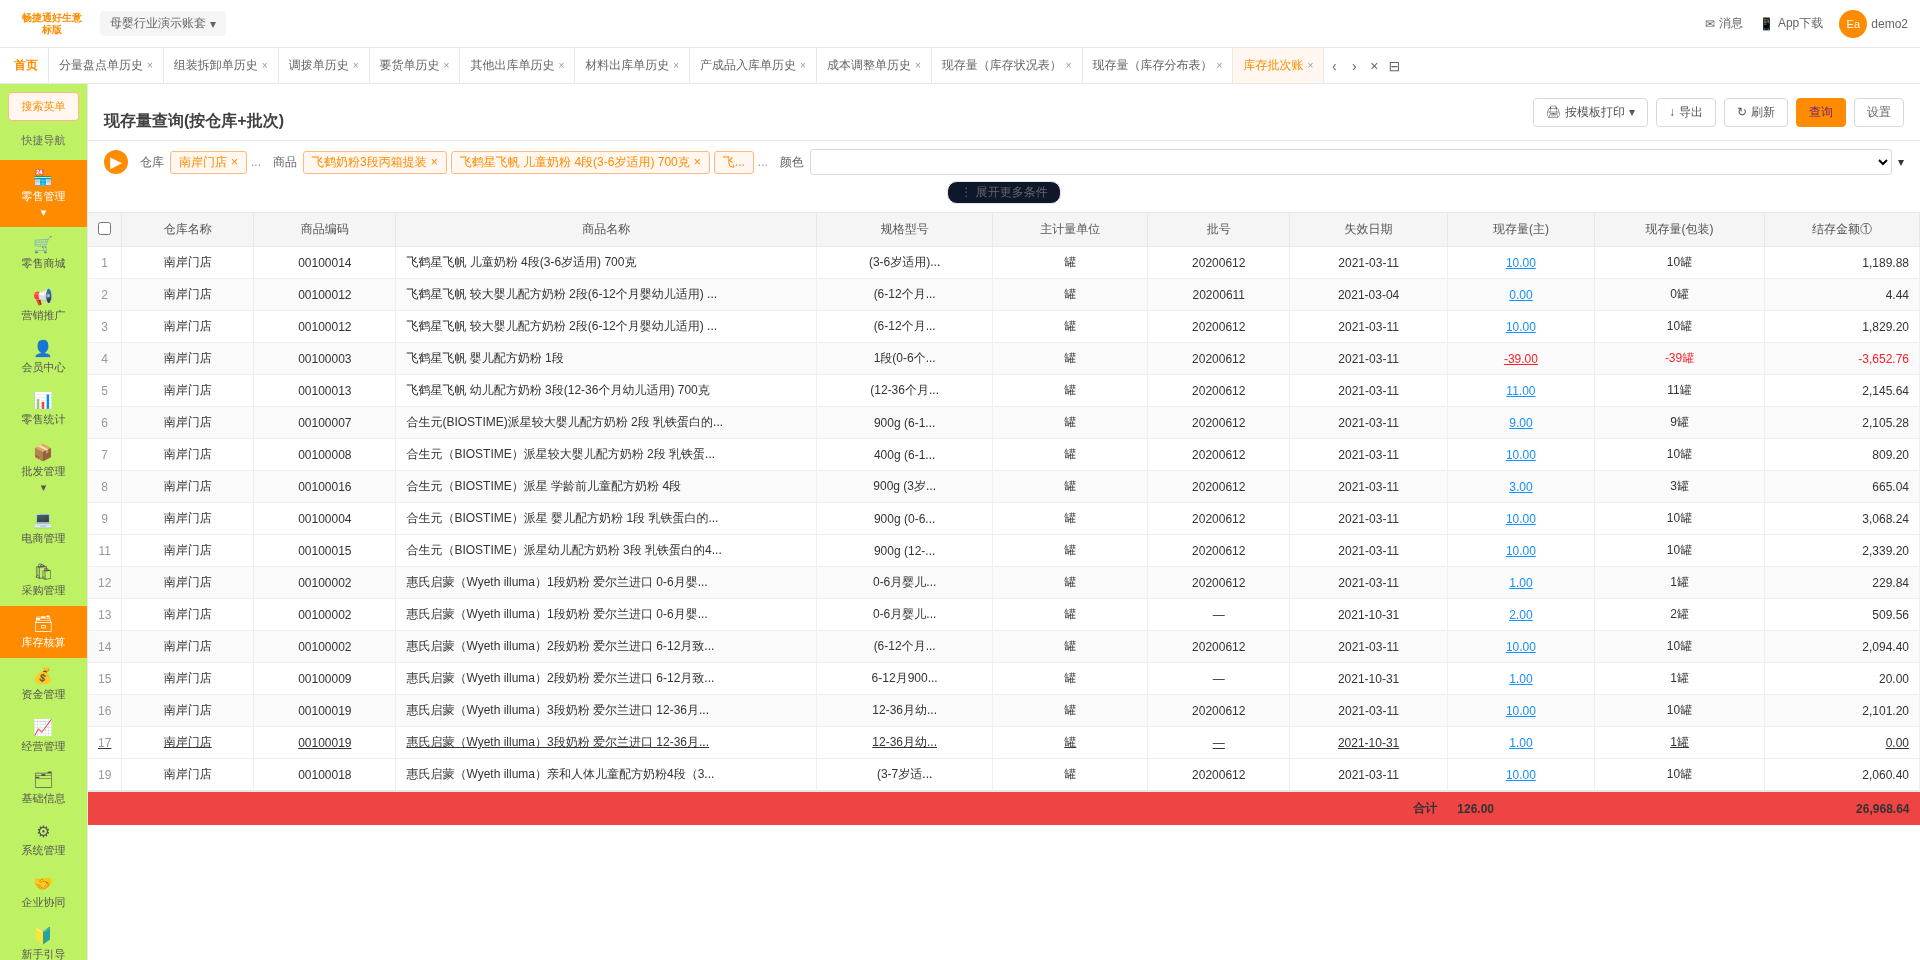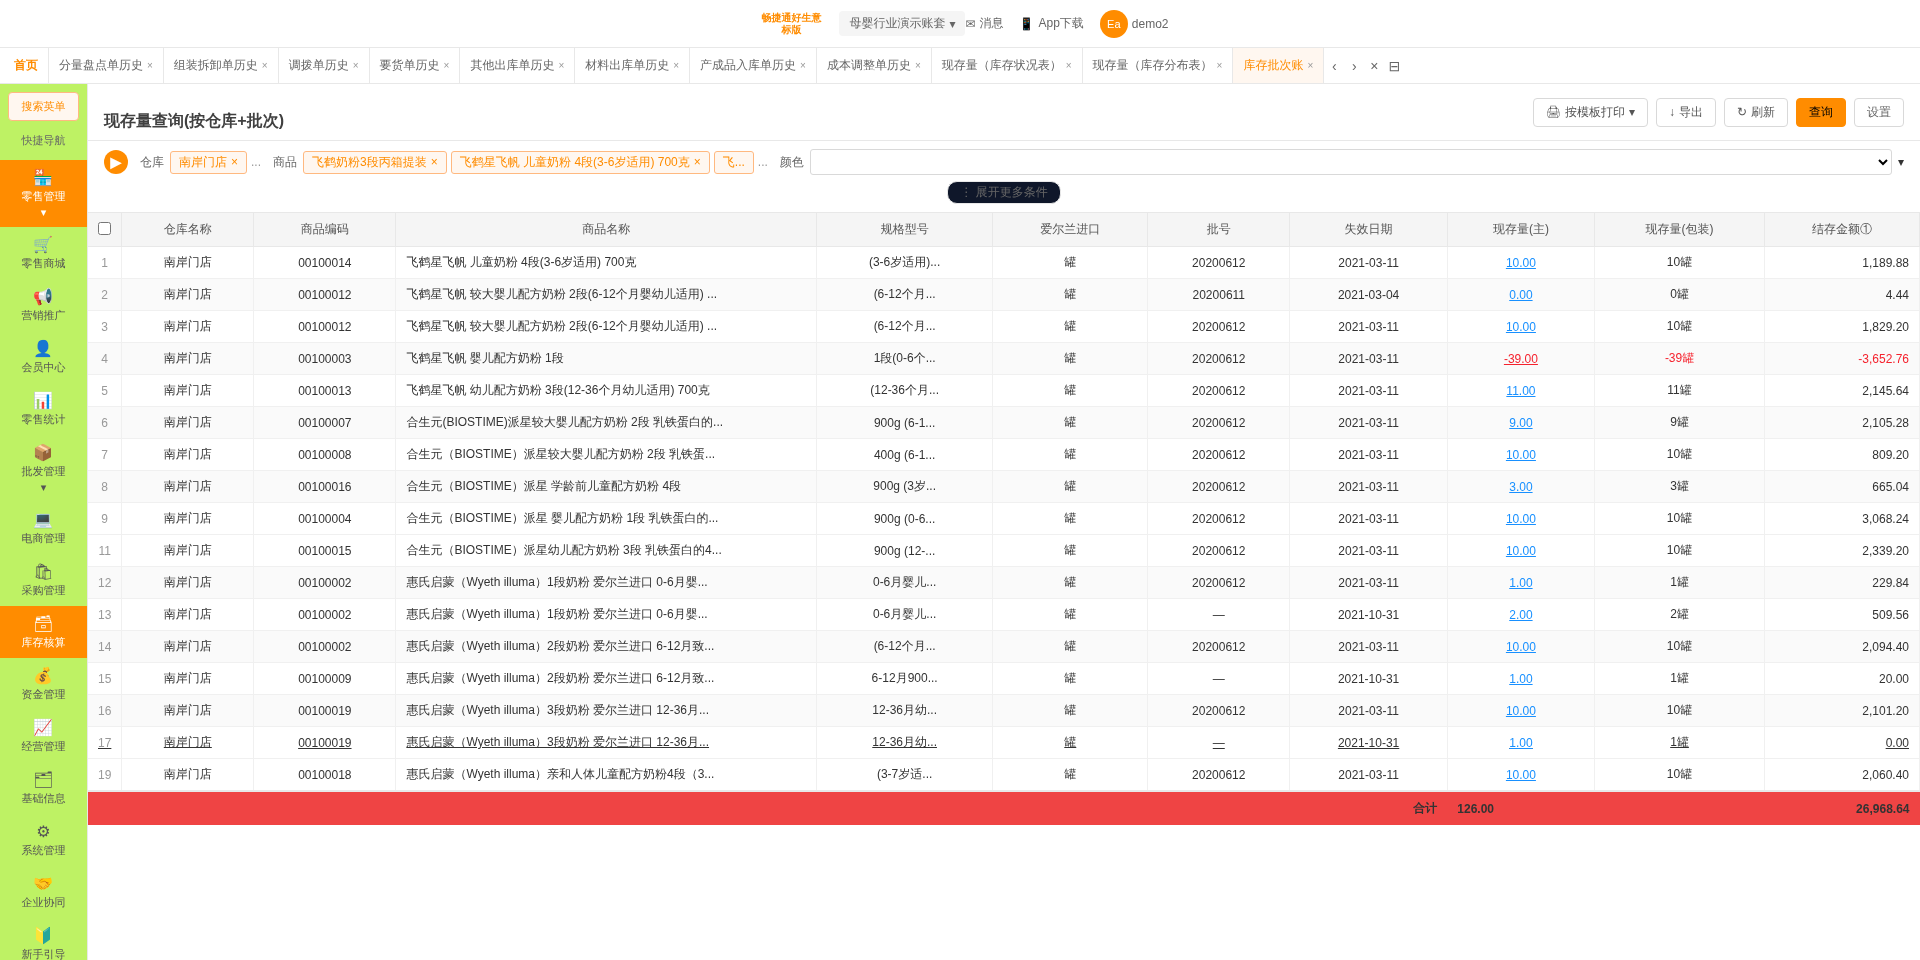--- a/index.html
+++ b/index.html
@@ -6,21 +6,21 @@
     body { font-family: 'Microsoft YaHei', Arial, sans-serif; font-size: 12px; background: #f0f2f5; color: #333; overflow: hidden; }
 
     
     .top-bar {
       height: 48px;
       background: #fff;
       display: flex;
       align-items: center;
       padding: 0 12px;
       border-bottom: 1px solid #e8e8e8;
-      justify-content: center;
+      justify-content: space-between;
     }
     .top-bar-left { display: flex; align-items: center; gap: 8px; }
     .logo-area { display: flex; flex-direction: column; align-items: center; justify-content: center; width: 80px; }
     .logo-text { font-size: 10px; color: #ff8c00; font-weight: bold; line-height: 1.2; }
     .breadcrumb-selector { display: flex; align-items: center; gap: 4px; font-size: 12px; color: #666; background: #f5f5f5; padding: 4px 10px; border-radius: 4px; cursor: pointer; }
     .top-bar-right { display: flex; align-items: center; gap: 16px; }
     .top-icon-btn { display: flex; align-items: center; gap: 4px; color: #666; cursor: pointer; font-size: 12px; }
     .avatar { width: 28px; height: 28px; border-radius: 50%; background: #ff8c00; display: flex; align-items: center; justify-content: center; color: #fff; font-size: 11px; }
 
     
@@ -93,21 +93,21 @@
       justify-content: space-between;
       border-bottom: 1px solid #e8e8e8;
     }
     .page-title { font-size: 16px; font-weight: bold; color: #404040; margin-top: 19px; }
     .header-actions { display: flex; align-items: center; gap: 8px; }
     .action-btn {
       display: flex; align-items: center; gap: 4px;
       padding: 5px 12px; border-radius: 4px; cursor: pointer; font-size: 12px;
       border: 1px solid #d9d9d9; background: #fff; color: #555;
     }
-    .btn-primary { background: #ff8c00; color: #000000; border-color: #ff8c00; }
+    .btn-primary { background: #ff8c00; color: #701a75; border-color: #ff8c00; }
     .btn-setting { background: #fff; border: 1px solid #d9d9d9; color: #666; }
 
     
     .filter-area {
       background: #fff;
       padding: 8px 16px;
       border-bottom: 1px solid #e8e8e8;
     }
     .filter-row { display: flex; align-items: center; gap: 12px; flex-wrap: wrap; }
     .filter-item { display: flex; align-items: center; gap: 6px; }
@@ -405,21 +405,21 @@
       <table>
         <thead>
           <tr>
             <th style="width:30px;">
               <input type="checkbox" style="">
             </th>
             <th>仓库名称</th>
             <th>商品编码</th>
             <th style="min-width:220px;">商品名称</th>
             <th>规格型号</th>
-            <th>爱尔兰进口</th>
+            <th>主计量单位</th>
             <th>批号</th>
             <th>失效日期</th>
             <th>现存量(主)</th>
             <th>现存量(包装)</th>
             <th>结存金额①</th>
           </tr>
         </thead>
         <tbody id="table-body">
         <tr style="background: rgb(255, 255, 255);">
     <td class="row-num">1</td>

